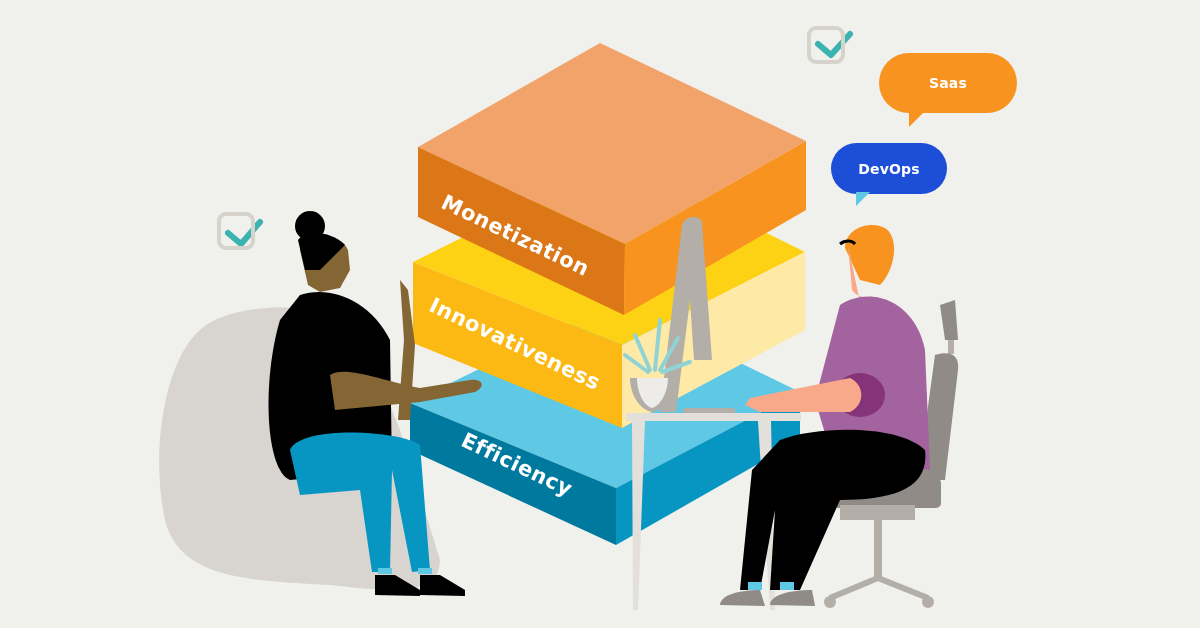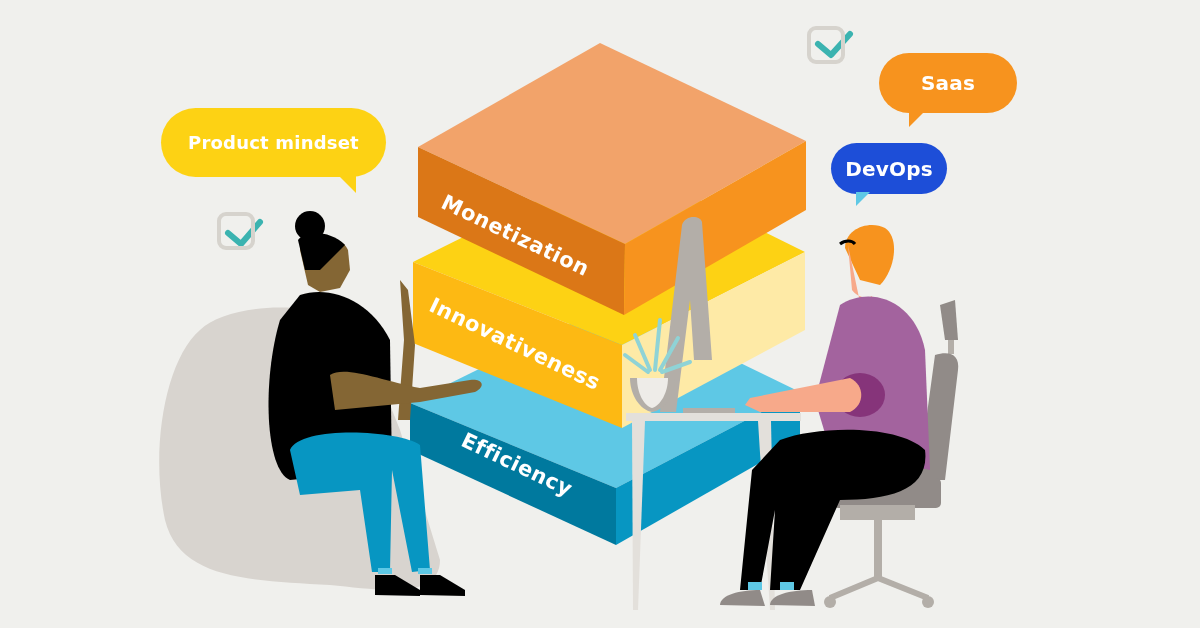--- a/index.html
+++ b/index.html
@@ -1,19 +1,19 @@
 <!DOCTYPE html>
 <html><head>
 <meta charset="utf-8">
 <style>
   html,body{margin:0;padding:0;}
   body{width:1200px;height:628px;background:#f0f0ed;overflow:hidden;font-family:"DejaVu Sans","Liberation Sans",sans-serif;}
   .stage{position:relative;width:1200px;height:628px;}
   svg.art{position:absolute;left:0;top:0;}
-  .bubble{position:absolute;color:#fff;font-weight:bold;font-size:20px;display:flex;align-items:center;justify-content:center;border-radius:40px;letter-spacing:0.2px;}
+  .bubble{position:absolute;color:#fff;font-weight:bold;font-size:14px;display:flex;align-items:center;justify-content:center;border-radius:40px;letter-spacing:0.2px;}
   .bubble .tail{position:absolute;width:0;height:0;}
   .b-product{left:161px;top:108px;width:225px;height:69px;background:#fdd214;font-size:18px;}
   .b-product .tail{right:30px;bottom:-16px;border-left:0 solid transparent;border-right:18px solid transparent;border-top:18px solid #fdd214;transform:scaleX(-1);}
   .b-saas{left:879px;top:53px;width:138px;height:60px;background:#f7931e;}
   .b-saas .tail{left:30px;bottom:-14px;border-right:16px solid transparent;border-top:16px solid #f7931e;}
   .b-devops{left:831px;top:143px;width:116px;height:51px;background:#1d4ed8;}
   .b-devops .tail{left:25px;bottom:-12px;border-right:14px solid transparent;border-top:14px solid #5ec8e5;}
   .label{position:absolute;color:#fff;font-weight:bold;font-size:21px;transform-origin:left top;white-space:nowrap;letter-spacing:0.5px;}
   .l-mon{left:448px;top:190px;transform:rotate(25.5deg);}
   .l-inn{left:436px;top:293px;transform:rotate(25.5deg);}
@@ -101,24 +101,20 @@
       <path d="M420 595 L420 575 L440 575 L465 590 L465 596 Z" fill="#000"></path>
     </g>
 
     <path d="M228 233 L241 244 L260 222" stroke="#3bb3b0" stroke-width="6" fill="none" stroke-linecap="round" stroke-linejoin="round"></path>
     <path d="M818 44 L831 55 L850 34" stroke="#3bb3b0" stroke-width="6" fill="none" stroke-linecap="round" stroke-linejoin="round"></path>
   </svg>
 
   <div class="check" style="left:217px;top:212px;"></div>
   <div class="check" style="left:807px;top:26px;"></div>
 
-  <div class="bubble b-product">
-    <span>Product mindset</span>
-    <span class="tail"></span>
-  </div>
   <div class="bubble b-saas">
     <span>Saas</span>
     <span class="tail"></span>
   </div>
   <div class="bubble b-devops">
     <span>DevOps</span>
     <span class="tail"></span>
   </div>
 
   <div class="label l-mon">Monetization</div>

